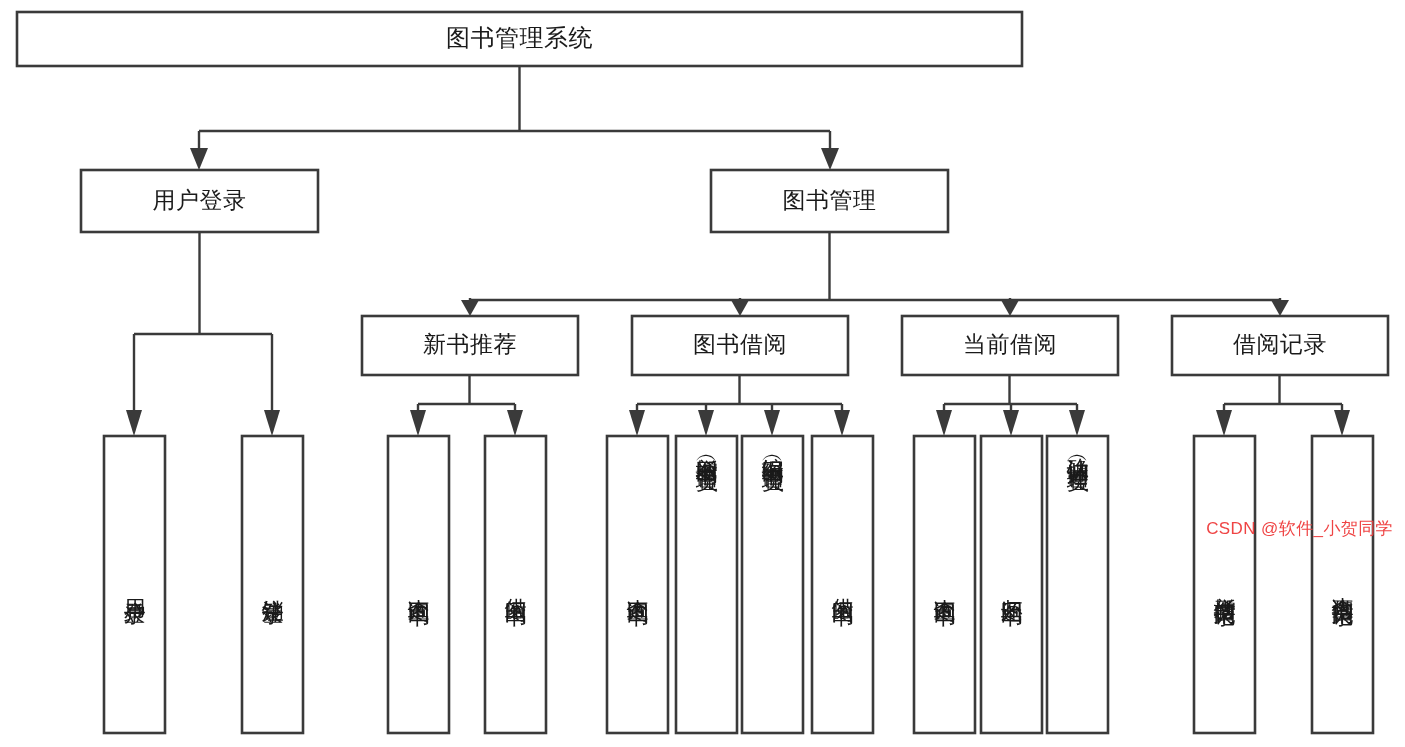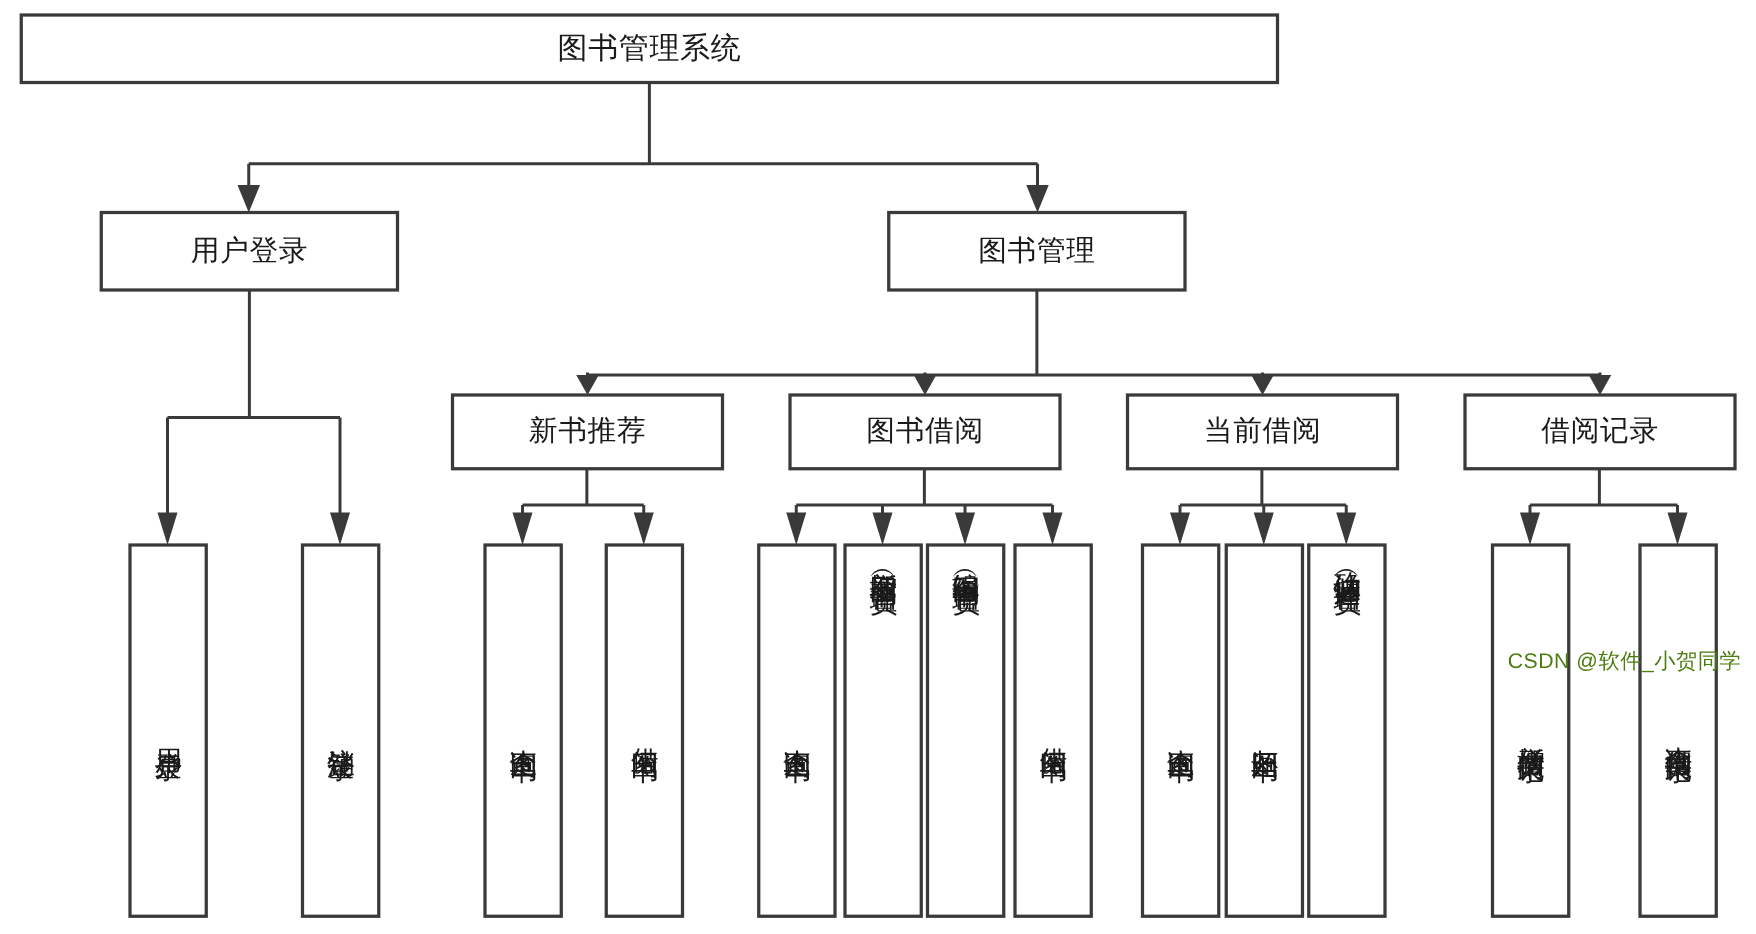--- a/index.html
+++ b/index.html
@@ -74,21 +74,21 @@
     letter-spacing: 2px;
     white-space: nowrap;
     text-align: center;
   }
   #watermark {
     position: absolute;
     right: 12px;
     bottom: 6px;
     font-family: "Liberation Sans", "DejaVu Sans", sans-serif;
     font-size: 17px;
-    color: #4d7c0f;
+    color: #ef4444;
     letter-spacing: 0.4px;
     white-space: nowrap;
     pointer-events: none;
   }
 </style>
 </head>
 <body>
 
 <div id="diagram-root">
 

